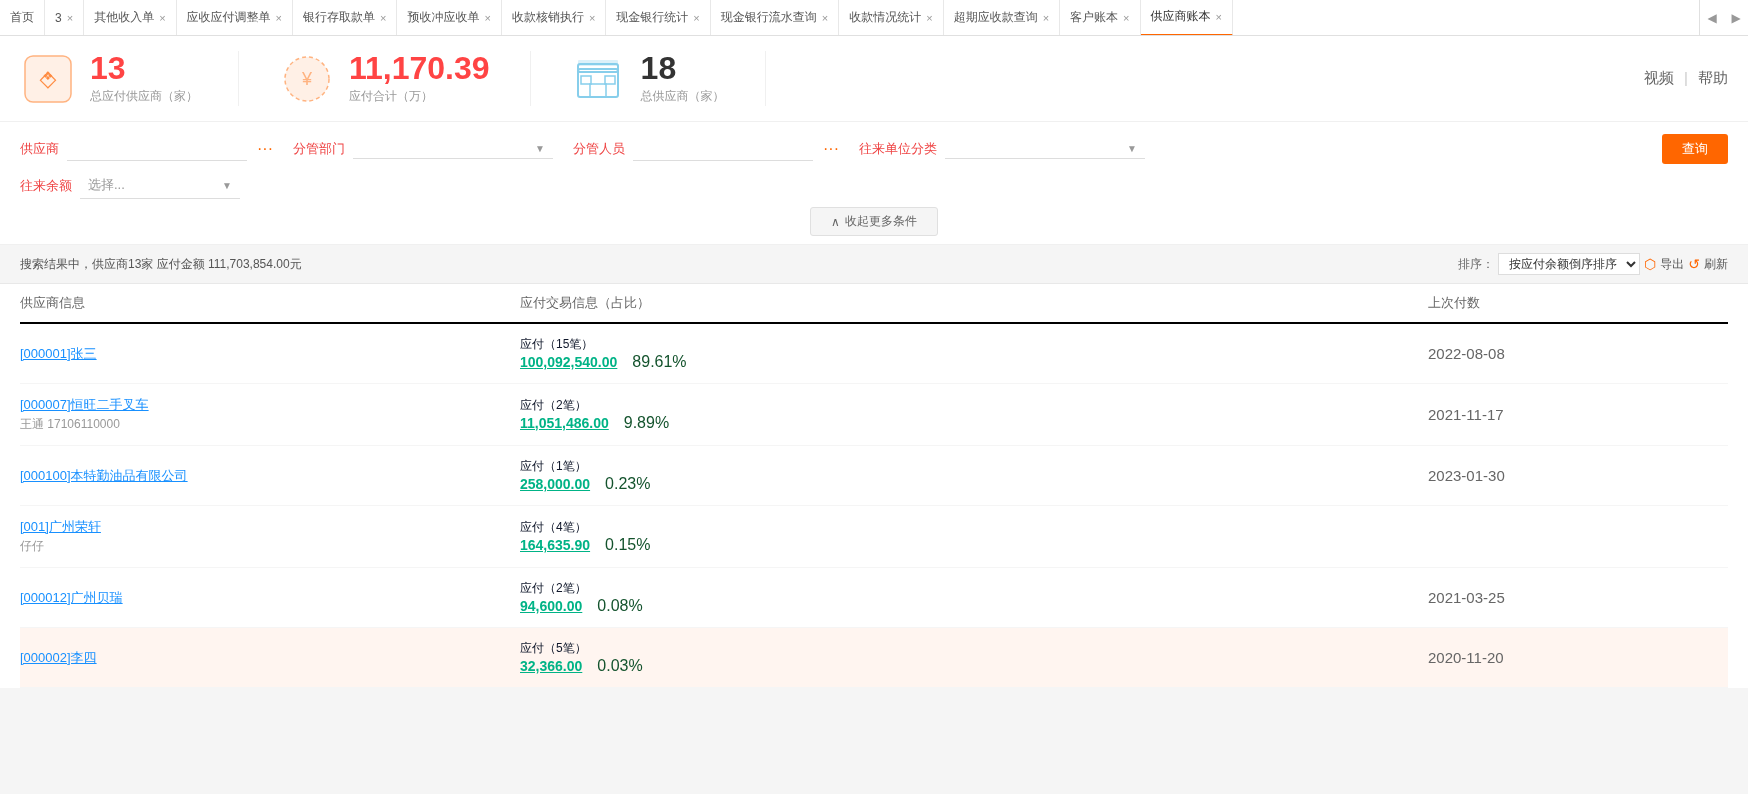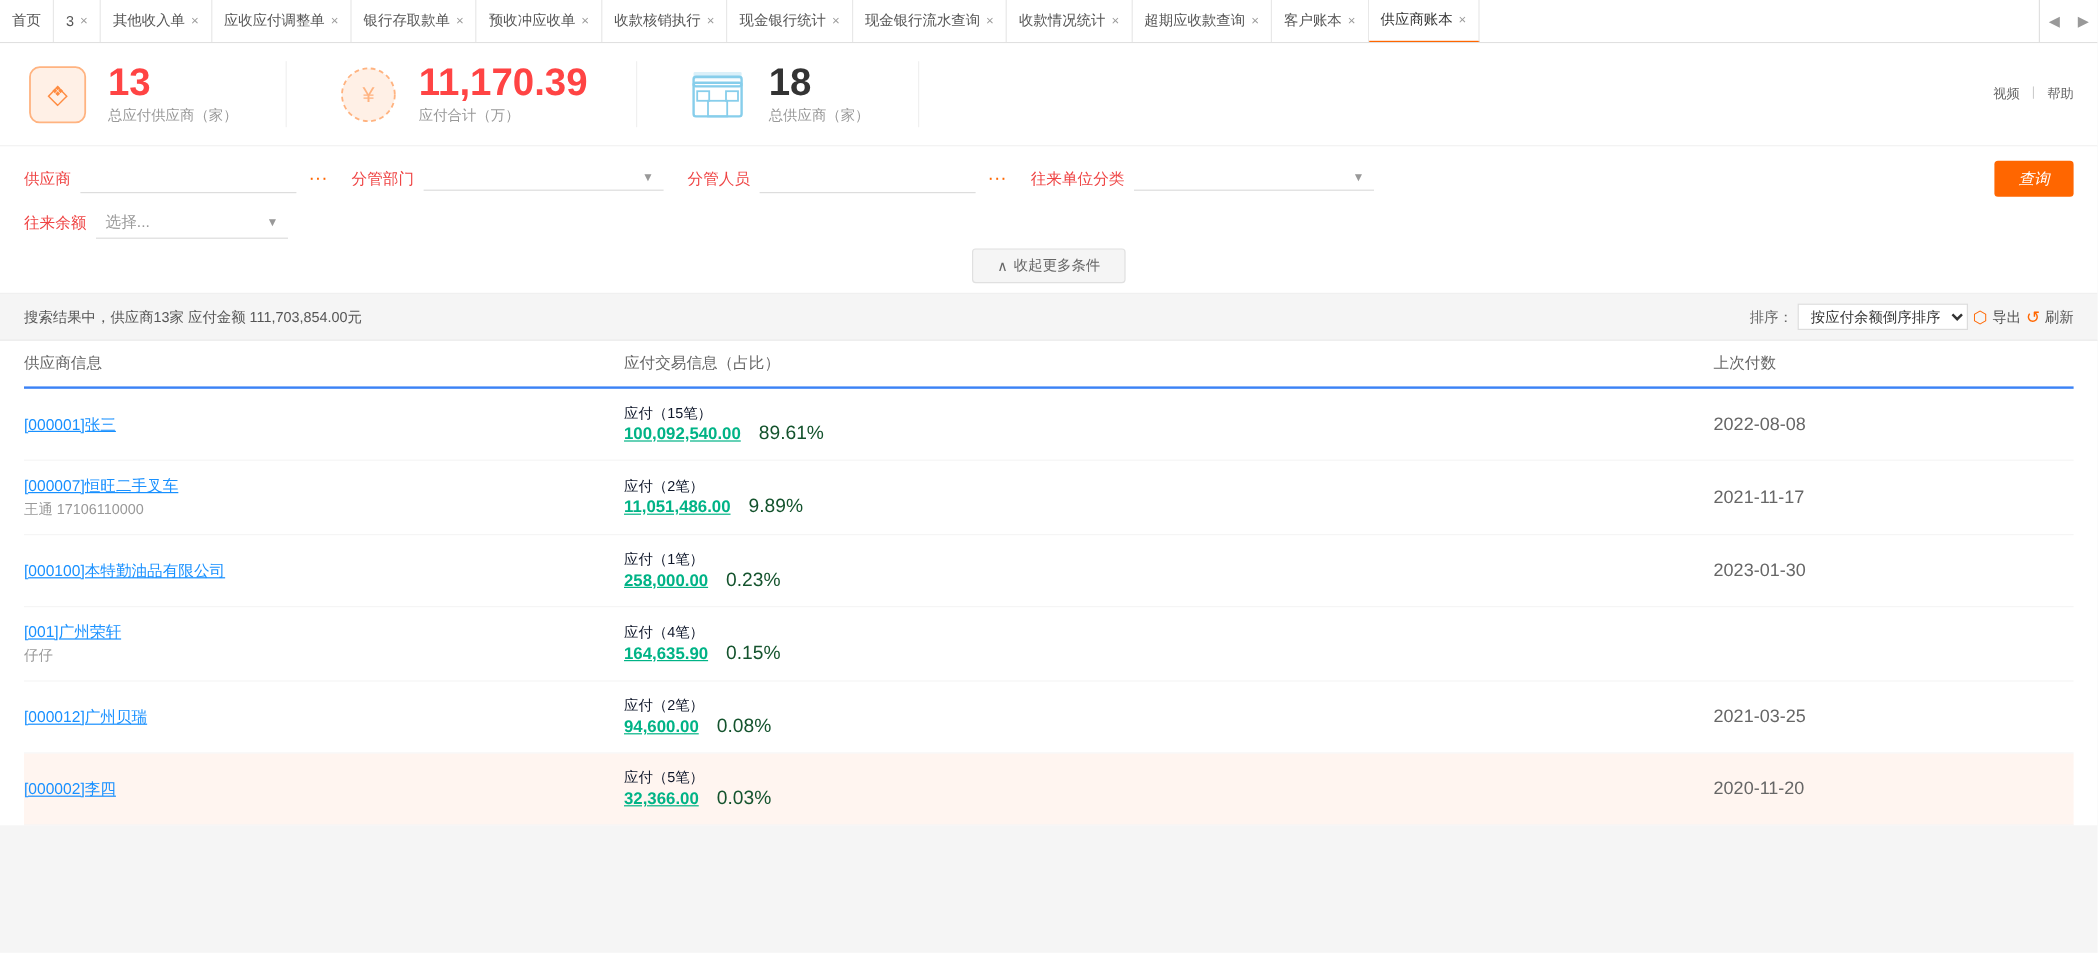--- a/index.html
+++ b/index.html
@@ -89,21 +89,21 @@
     }
     .stat-info .label {
       font-size: 12px;
       color: #999;
       margin-top: 4px;
     }
     .top-right-links {
       margin-left: auto;
       display: flex;
       gap: 10px;
-      font-size: 11px;
+      font-size: 15px;
       color: #666;
     }
     .top-right-links span { cursor: pointer; }
     .top-right-links .sep { color: #ccc; }
 
     
     .filter-area {
       background: #fff;
       padding: 12px 20px 8px;
       border-bottom: 1px solid #f0f0f0;
@@ -149,21 +149,20 @@
     .dots-btn { color: #ff6600; font-size: 16px; cursor: pointer; margin-left: 2px; }
     .query-btn {
       background: #ff6600;
       color: white;
       border: none;
       padding: 6px 20px;
       border-radius: 3px;
       cursor: pointer;
       font-size: 13px;
       margin-left: auto;
-      font-style: italic;
     }
     .collapse-btn {
       display: flex;
       align-items: center;
       justify-content: center;
       gap: 5px;
       padding: 5px 20px;
       background: #f5f5f5;
       border-radius: 3px;
       cursor: pointer;
@@ -211,21 +210,21 @@
 
     
     .data-table-wrap {
       background: #fff;
       padding: 0 20px;
     }
     .table-header {
       display: grid;
       grid-template-columns: 500px 1fr 300px;
       padding: 10px 0;
-      border-bottom: 2px solid #3b82f6;
+      border-bottom: 2px solid #000000;
       font-size: 13px;
       color: #666;
     }
     .table-row {
       display: grid;
       grid-template-columns: 500px 1fr 300px;
       padding: 12px 0;
       border-bottom: 1px solid #f5f5f5;
       align-items: center;
     }

